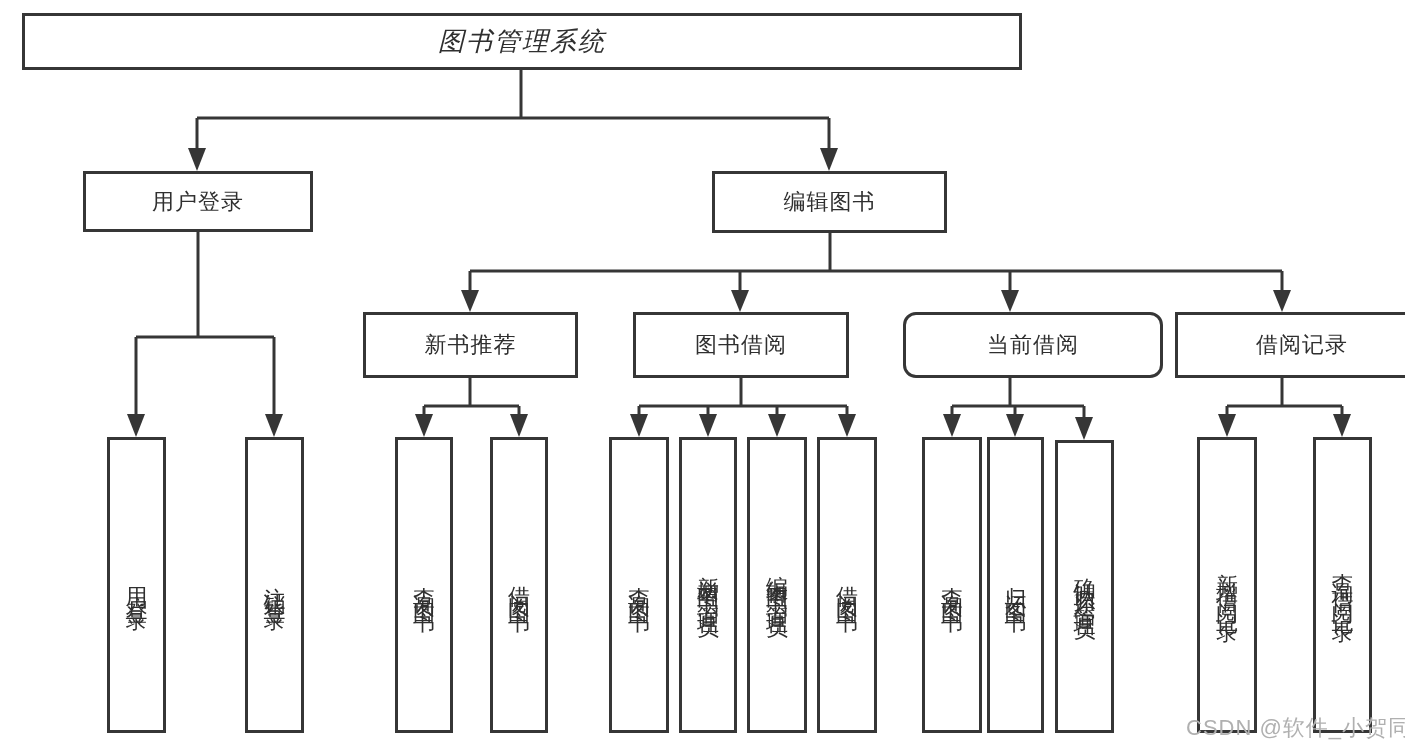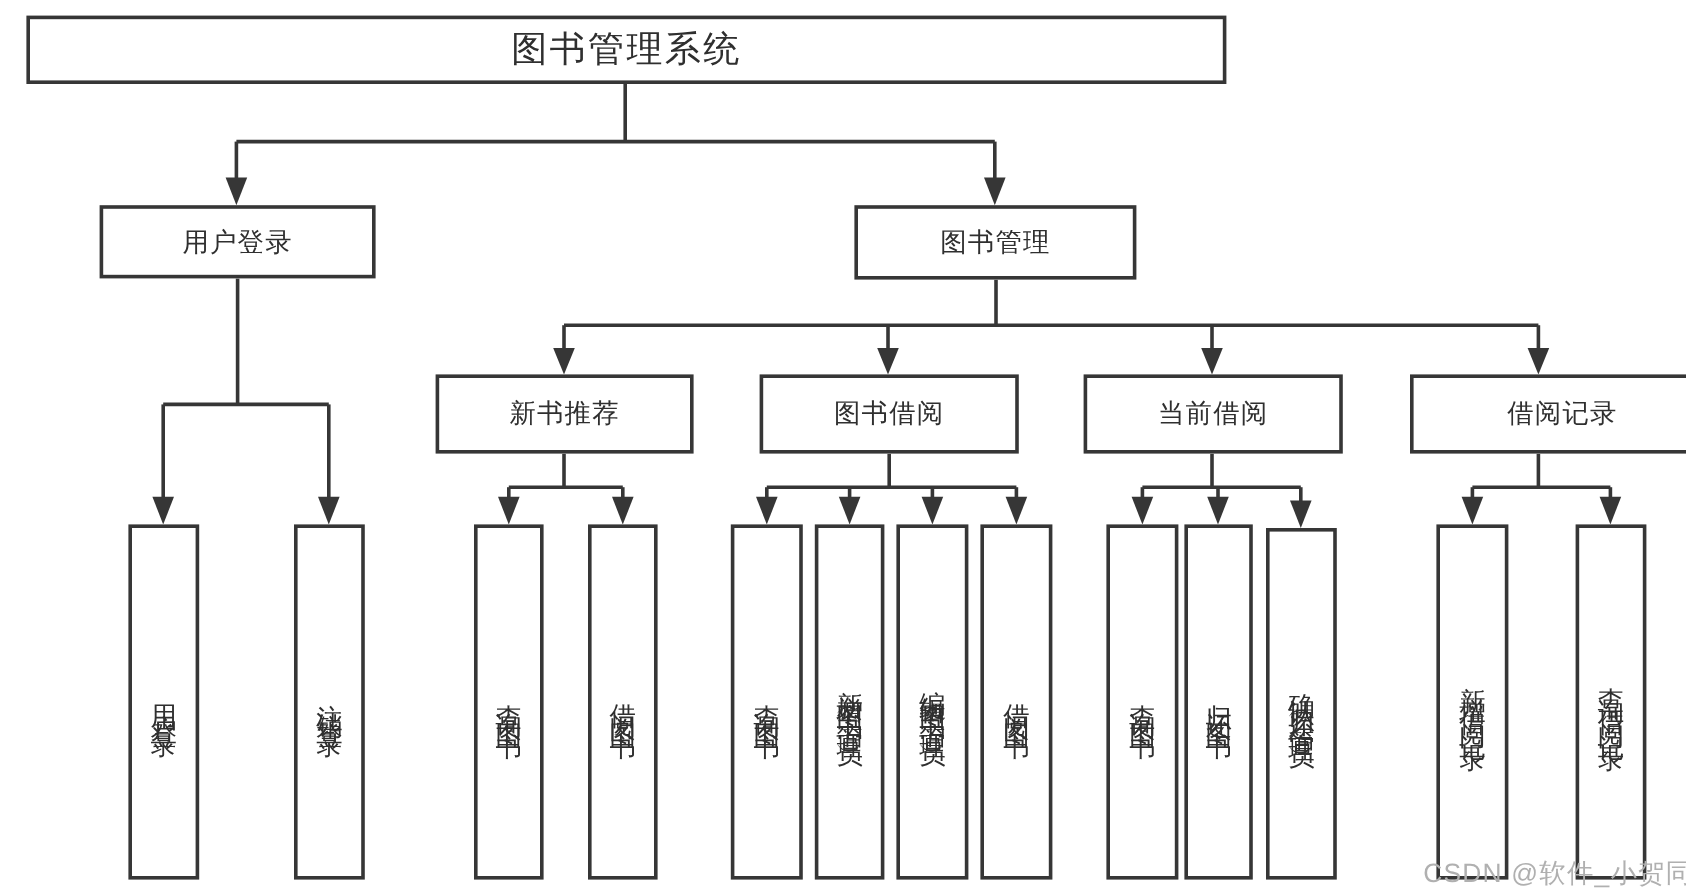--- a/index.html
+++ b/index.html
@@ -31,21 +31,21 @@
     box-sizing: border-box;
     border: 3px solid var(--line);
     background: #fff;
     display: flex;
     align-items: center;
     justify-content: center;
     text-align: center;
     z-index: 2;
   }
   .hnode { font-size: 22px; letter-spacing: 1px; }
-  .root-node { font-size: 30px; letter-spacing: 2px; }
+  .root-node { font-size: 26px; letter-spacing: 2px; font-style: italic; }
   .vnode span.vtext {
     writing-mode: vertical-rl;
     text-orientation: mixed;
     font-size: 22px;
     letter-spacing: 8px;
     line-height: 1;
     white-space: nowrap;
   }
   .watermark {
     position: absolute;
@@ -133,30 +133,30 @@
   </svg>
 
   <div class="node hnode root-node" style="left:22px; top:13px; width:1000px; height:57px;">
     <span>图书管理系统</span>
   </div>
 
   <div class="node hnode" style="left:83px; top:171px; width:230px; height:61px;">
     <span>用户登录</span>
   </div>
   <div class="node hnode" style="left:712px; top:171px; width:235px; height:62px;">
-    <span>图书管理</span>
+    <span>编辑图书</span>
   </div>
 
   <div class="node hnode" style="left:633px; top:312px; width:216px; height:66px;">
     <span>图书借阅</span>
   </div>
   <div class="node hnode" style="left:363px; top:312px; width:215px; height:66px;">
     <span>新书推荐</span>
   </div>
-  <div class="node hnode" style="left:903px; top:312px; width:216px; height:66px;">
+  <div class="node hnode" style="left:903px; top:312px; width:260px; height:66px;border-radius:13px;">
     <span>当前借阅</span>
   </div>
   <div class="node hnode" style="left:1175px; top:312px; width:254px; height:66px;">
     <span>借阅记录</span>
   </div>
 
   <div class="node vnode" style="left:107px; top:437px; width:59px; height:296px;">
     <span class="vtext">用户登录</span>
   </div>
   <div class="node vnode" style="left:245px; top:437px; width:59px; height:296px;">

